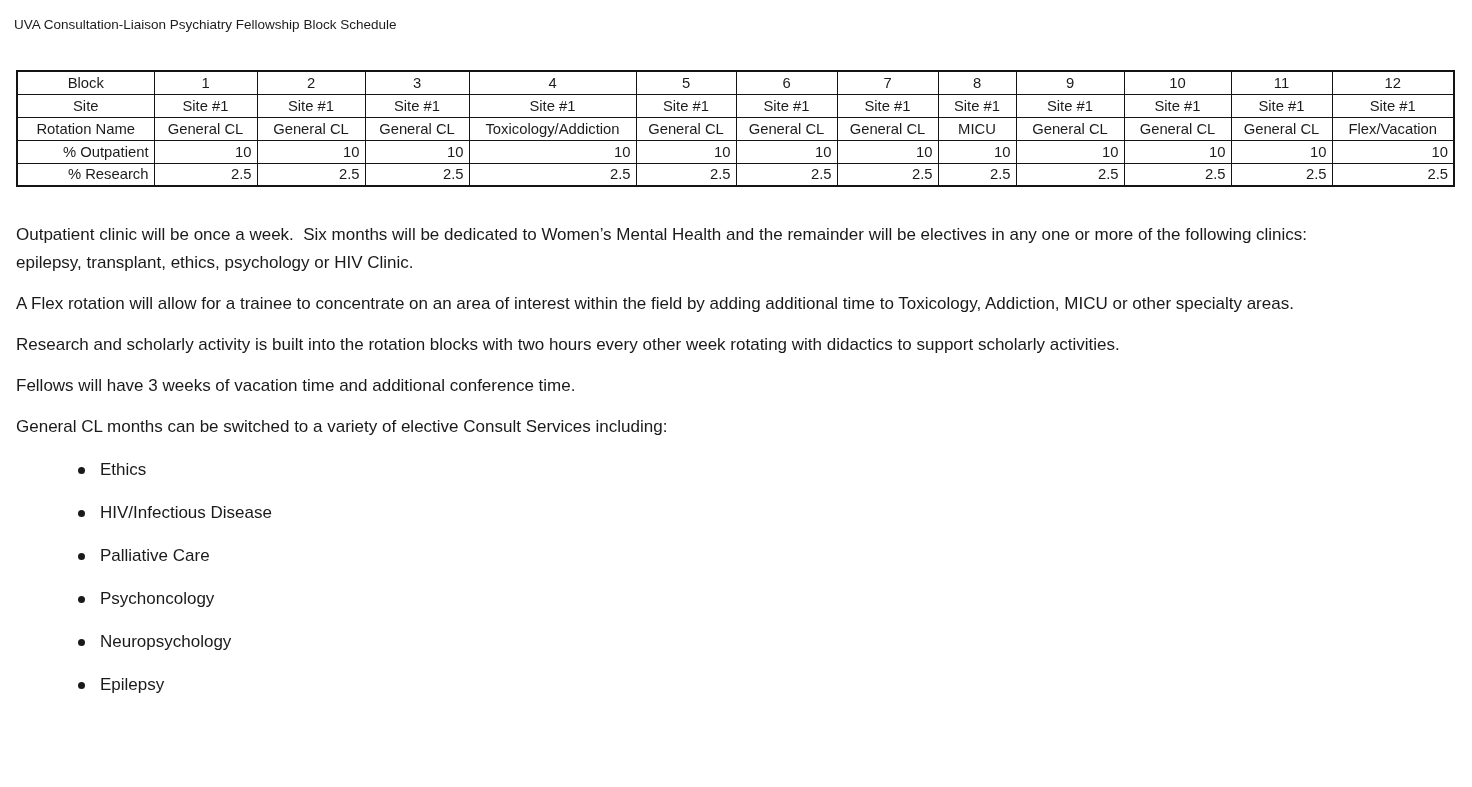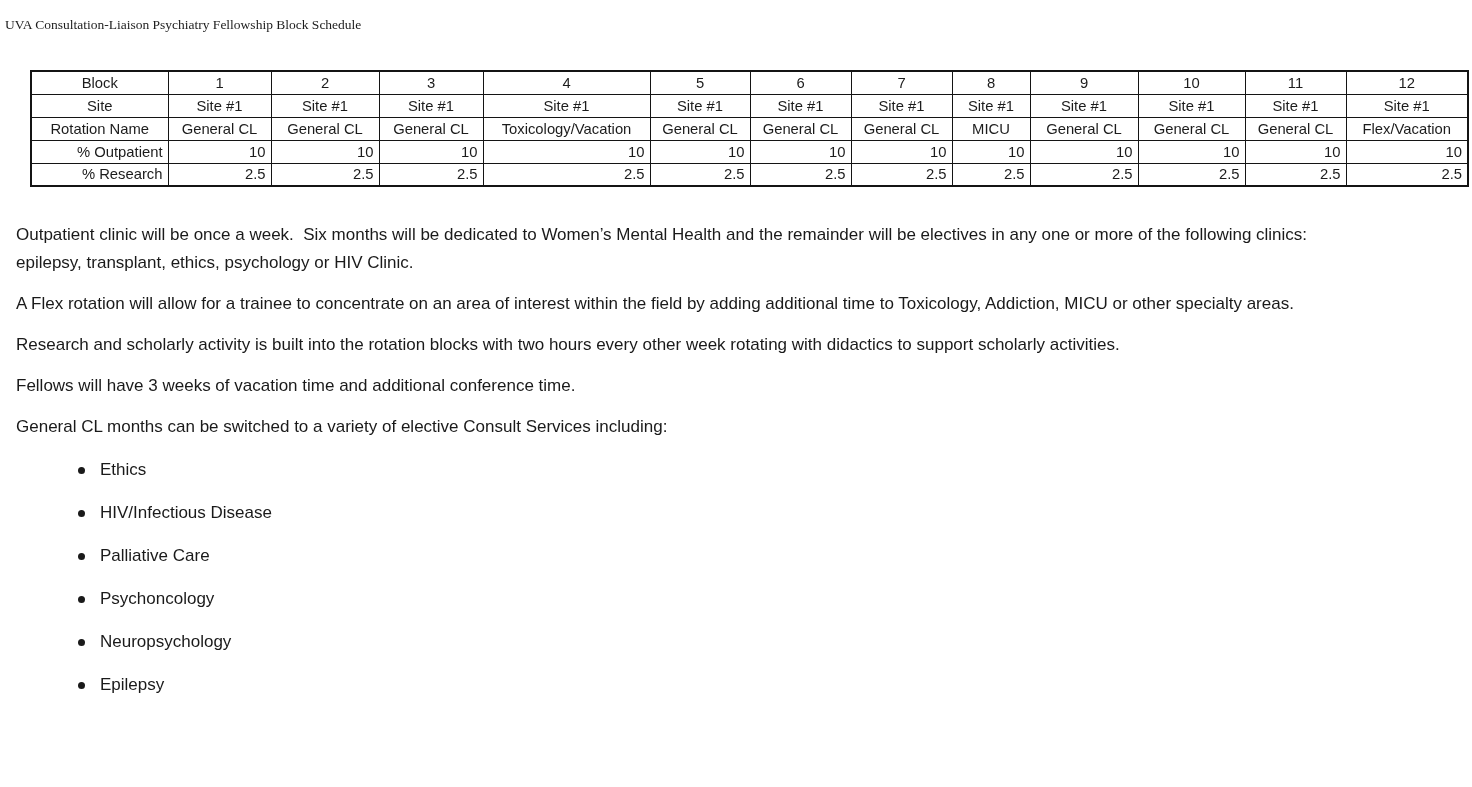--- a/index.html
+++ b/index.html
@@ -7,29 +7,28 @@
     margin: 0; padding: 0;
     width: 1472px; height: 787px;
     background: #ffffff;
     font-family: "Liberation Sans", sans-serif;
     color: #1c1c1c;
     overflow: hidden;
   }
   .page { width: 1472px; height: 787px; background: #fff; }
 
   .doc-title {
-    margin: 17px 0 0 5px;
+    margin: 17px 0 0 14px;
     font-size: 13.5px;
     line-height: 16px;
     color: #1c1c1c;
-    font-family: Liberation Serif, serif;
   }
 
   table.schedule {
-    margin: 37px 0 0 30px;
+    margin: 37px 0 0 16px;
     border-collapse: collapse;
     table-layout: fixed;
     width: 1437px;
     font-size: 14.8px;
     border: 2px solid #141414;
   }
   table.schedule th, table.schedule td {
     border: 1px solid #141414;
     height: 23px;
     padding: 0 5px;
@@ -128,21 +127,21 @@
           <td class="cell-center">Site #1</td>
           <td class="cell-center">Site #1</td>
           <td class="cell-center">Site #1</td>
           <td class="cell-center">Site #1</td>
         </tr>
       <tr>
         <th class="lbl lbl-center">Rotation Name</th>
       <td class="cell-center">General CL</td>
           <td class="cell-center">General CL</td>
           <td class="cell-center">General CL</td>
-          <td class="cell-center">Toxicology/Vacation</td>
+          <td class="cell-center">Toxicology/Addiction</td>
           <td class="cell-center">General CL</td>
           <td class="cell-center">General CL</td>
           <td class="cell-center">General CL</td>
           <td class="cell-center">MICU</td>
           <td class="cell-center">General CL</td>
           <td class="cell-center">General CL</td>
           <td class="cell-center">General CL</td>
           <td class="cell-center">Flex/Vacation</td>
         </tr>
       <tr>

